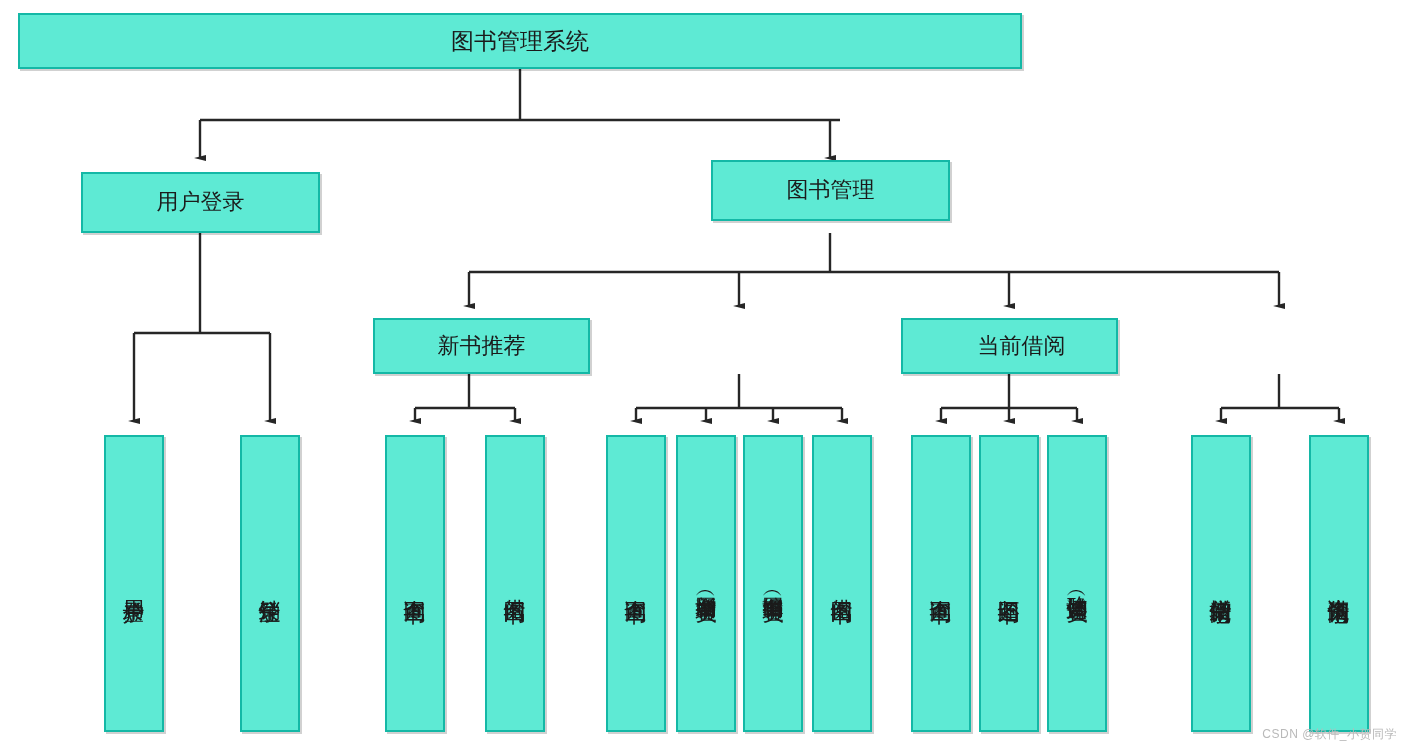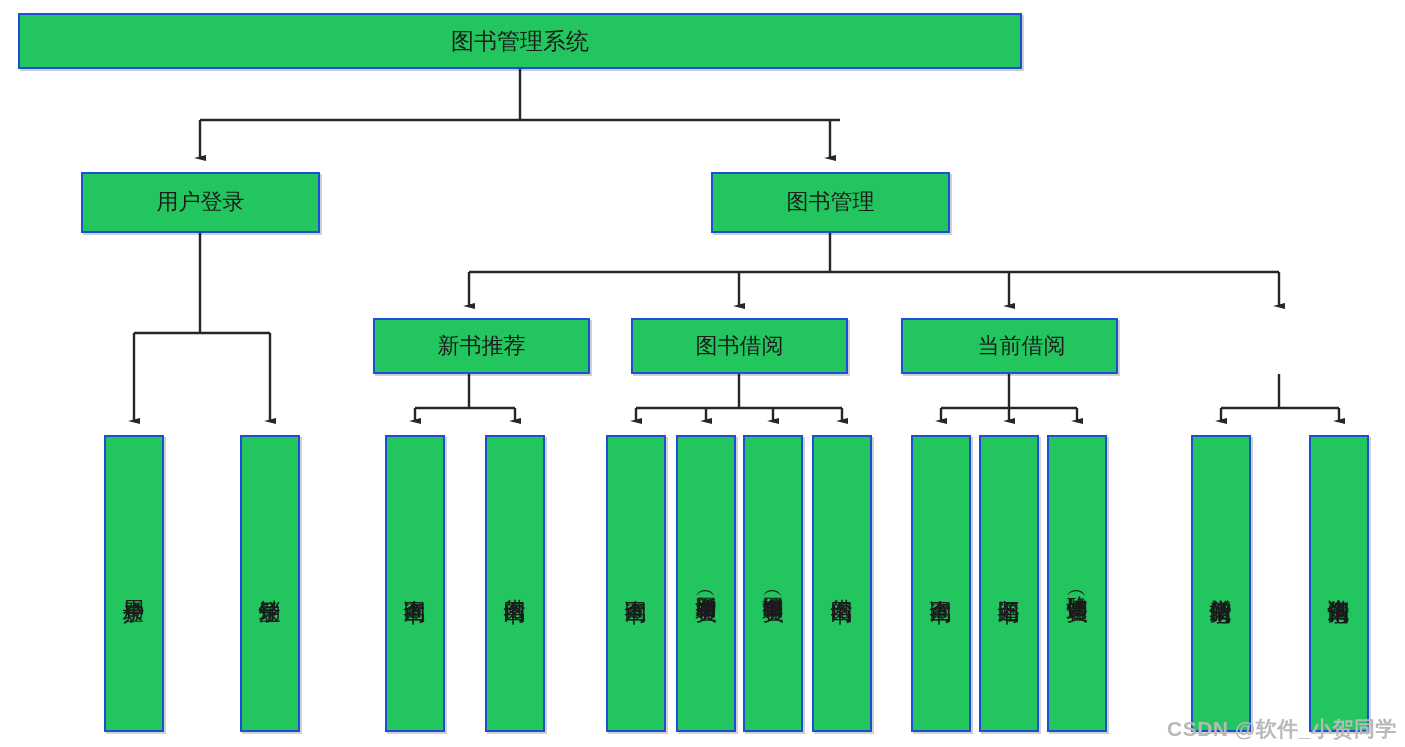--- a/index.html
+++ b/index.html
@@ -8,22 +8,22 @@
     background:#ffffff;
     font-family:"Liberation Sans","DejaVu Sans",sans-serif;
     overflow:hidden;
   }
   #canvas{position:relative;width:1405px;height:747px;}
   svg#edges{position:absolute;left:0;top:0;width:1405px;height:747px;pointer-events:none;}
 
   .node{
     position:absolute;
     box-sizing:border-box;
-    background:#22c55e;
-    border:2px solid #1d4ed8;
+    background:#5eead4;
+    border:2px solid #14b8a6;
     box-shadow:2px 2px 0 rgba(0,0,0,.18);
     display:flex;
     align-items:center;
     justify-content:center;
     color:#1b1b1b;
   }
   .node .label{
     display:block;
     text-align:center;
     line-height:1.22;
@@ -43,25 +43,24 @@
     font-size:22px;
     letter-spacing:1px;
     line-height:1.05;
     white-space:nowrap;
   }
   .v-node.narrow .label{font-size:21px;}
   .watermark{
     position:absolute;
     right:8px;
     bottom:4px;
-    font-size:21px;
+    font-size:12px;
     color:#b9b9b9;
     letter-spacing:.5px;
     white-space:nowrap;
-    font-weight:bold;
   }
 </style>
 </head>
 <body>
 
 <div id="canvas">
 
   <svg id="edges" viewBox="0 0 1405 747">
     <defs>
       <marker id="arrow" markerWidth="10" markerHeight="12" refX="3" refY="6" orient="auto" markerUnits="userSpaceOnUse">
@@ -112,29 +111,26 @@
     </g>
   </svg>
 
   <div class="node h-node root" style="left:18px;top:13px;width:1004px;height:56px;">
     <span class="label">图书管理系统</span>
   </div>
 
   <div class="node h-node" style="left:81px;top:172px;width:239px;height:61px;">
     <span class="label">用户登录</span>
   </div>
-  <div class="node h-node" style="left:711px;top:172px;width:239px;height:61px;align-items:center;">
+  <div class="node h-node" style="left:711px;top:160px;width:239px;height:61px;align-items:center;">
     <span class="label">图书管理</span>
   </div>
 
   <div class="node h-node" style="left:373px;top:318px;width:217px;height:56px;">
     <span class="label">新书推荐</span>
-  </div>
-  <div class="node h-node" style="left:631px;top:318px;width:217px;height:56px;">
-    <span class="label">图书借阅</span>
   </div>
   <div class="node h-node" style="left:901px;top:318px;width:217px;height:56px;padding-left:24px;">
     <span class="label">当前借阅</span>
   </div>
 
   <div class="node v-node" style="left:104px;top:435px;width:60px;height:297px;">
     <span class="label">用户登录</span>
   </div>
   <div class="node v-node" style="left:240px;top:435px;width:60px;height:297px;">
     <span class="label">注销登录</span>

